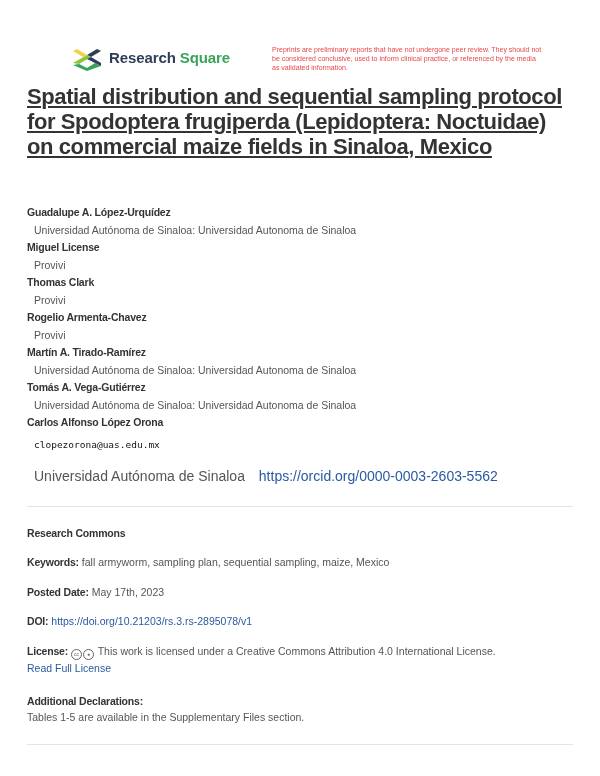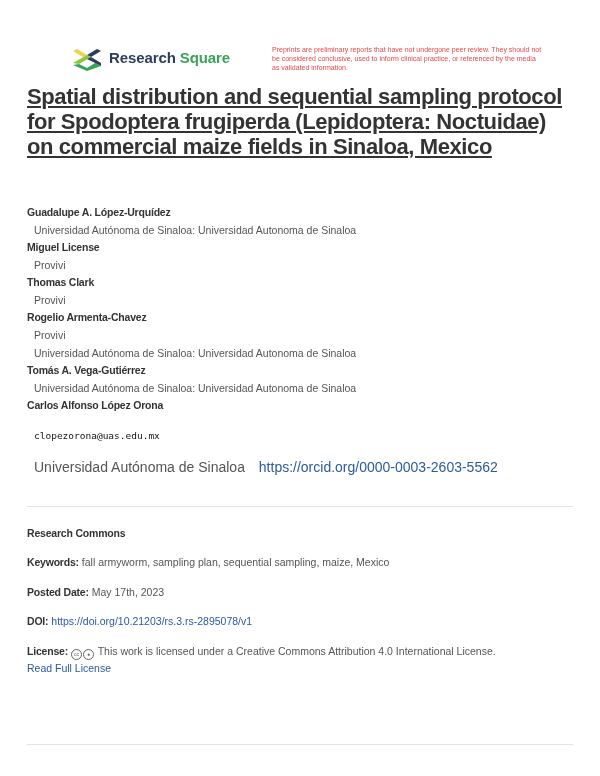--- a/index.html
+++ b/index.html
@@ -14,21 +14,21 @@
     .logo-text .s { color: #3aa35a; }
     .disclaimer { position: absolute; left: 272px; top: 45px; width: 270px; font-size: 7px; line-height: 9px; color: #e8474a; }
 
     
     .title { position: absolute; left: 27px; top: 84px; width: 540px; font-size: 22px; line-height: 25px; font-weight: bold; color: #333; letter-spacing: -0.4px; text-decoration: underline; }
 
     
     .authors { position: absolute; left: 27px; top: 204px; width: 560px; }
     .author-name { font-size: 10.5px; font-weight: bold; color: #333; height: 17px; line-height: 17px; letter-spacing: -0.2px; }
     .author-aff { font-size: 10.5px; color: #555; height: 18px; line-height: 18px; padding-left: 7px; }
-    .email { font-family: "DejaVu Sans Mono", monospace; font-size: 9.5px; color: #111; padding-left: 7px; height: 22px; line-height: 22px; margin-top: 11px; }
+    .email { font-family: "DejaVu Sans Mono", monospace; font-size: 9.5px; color: #111; padding-left: 7px; height: 22px; line-height: 22px; margin-top: 3px; }
     .aff-line { padding-left: 7px; font-size: 14px; color: #555; margin-top: 12px; height: 16px; line-height: 16px; }
     .aff-line .orcid { color: #2a5aa0; margin-left: 10px; text-decoration: none; }
 
     .divider { position: absolute; left: 27px; width: 546px; height: 1px; background: #e4e4e4; }
 
     
     .meta { position: absolute; left: 27px; width: 560px; font-size: 10.5px; color: #555; line-height: 14px; }
     .meta b { color: #333; letter-spacing: -0.2px; }
     .meta a { color: #2a5aa0; text-decoration: none; }
     .cc-icon { display: inline-block; width: 9px; height: 9px; border: 1px solid #666; border-radius: 50%; font-size: 5px; line-height: 9px; text-align: center; color: #666; vertical-align: -1px; margin-right: 1px; }
@@ -58,20 +58,21 @@
 
   <div class="authors">
     <div class="author-name">Guadalupe A. López-Urquídez</div>
     <div class="author-aff">Universidad Autónoma de Sinaloa: Universidad Autonoma de Sinaloa</div>
     <div class="author-name">Miguel License</div>
     <div class="author-aff">Provivi</div>
     <div class="author-name">Thomas Clark</div>
     <div class="author-aff">Provivi</div>
     <div class="author-name">Rogelio Armenta-Chavez</div>
     <div class="author-aff">Provivi</div>
+    <div class="author-name">Martín A. Tirado-Ramírez</div>
     <div class="author-aff">Universidad Autónoma de Sinaloa: Universidad Autonoma de Sinaloa</div>
     <div class="author-name">Tomás A. Vega-Gutiérrez</div>
     <div class="author-aff">Universidad Autónoma de Sinaloa: Universidad Autonoma de Sinaloa</div>
     <div class="author-name">Carlos Alfonso López Orona</div>
     <div class="email">clopezorona@uas.edu.mx</div>
     <div class="aff-line">
       <span>Universidad Autónoma de Sinaloa</span>
       <a class="orcid">https://orcid.org/0000-0003-2603-5562</a>
     </div>
   </div>
@@ -97,15 +98,19 @@
     <a>https://doi.org/10.21203/rs.3.rs-2895078/v1</a>
   </div>
 
   <div class="meta" style="top:643px; line-height:17px;">
     <b>License:</b>
     <span class="cc-icon">cc</span><span class="cc-icon">●</span>
     <span>This work is licensed under a Creative Commons Attribution 4.0 International License.</span><br>
     <a>Read Full License</a>
   </div>
 
+  <div class="meta" style="top:693px; line-height:16px;">
+    <b>Additional Declarations:</b><br>
+    <span>Tables 1-5 are available in the Supplementary Files section.</span>
+  </div>
 
   <div class="divider" style="top:744px;"></div>
 </div>
 
 </body></html>

